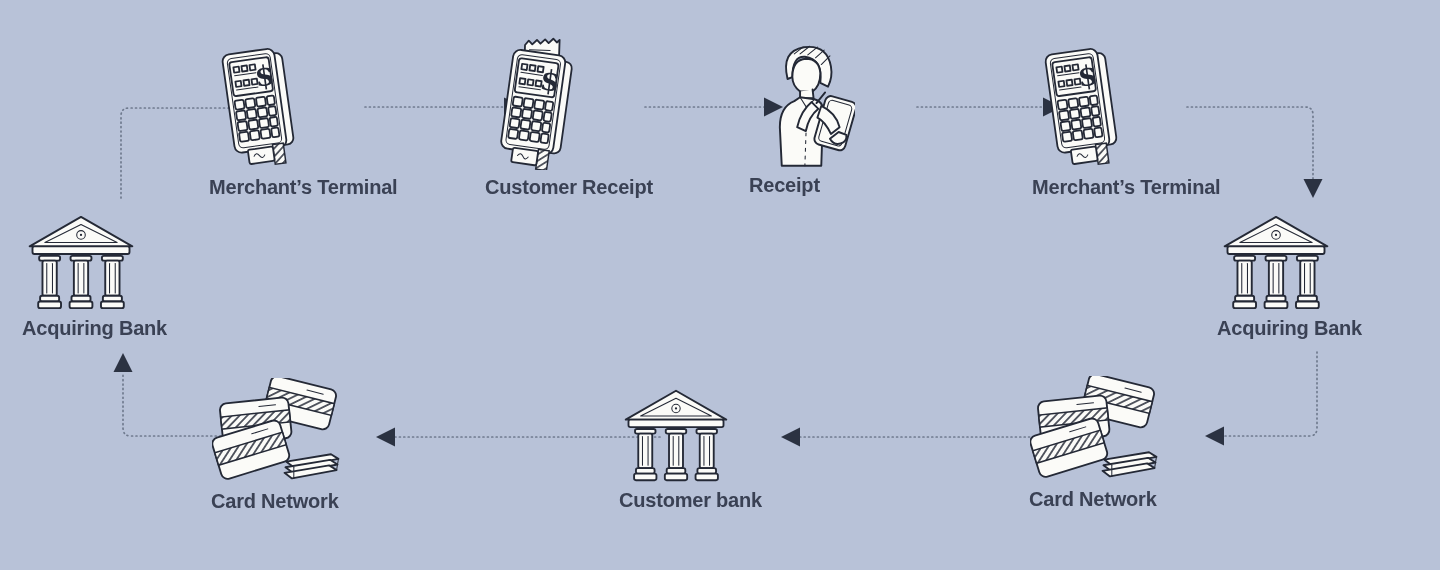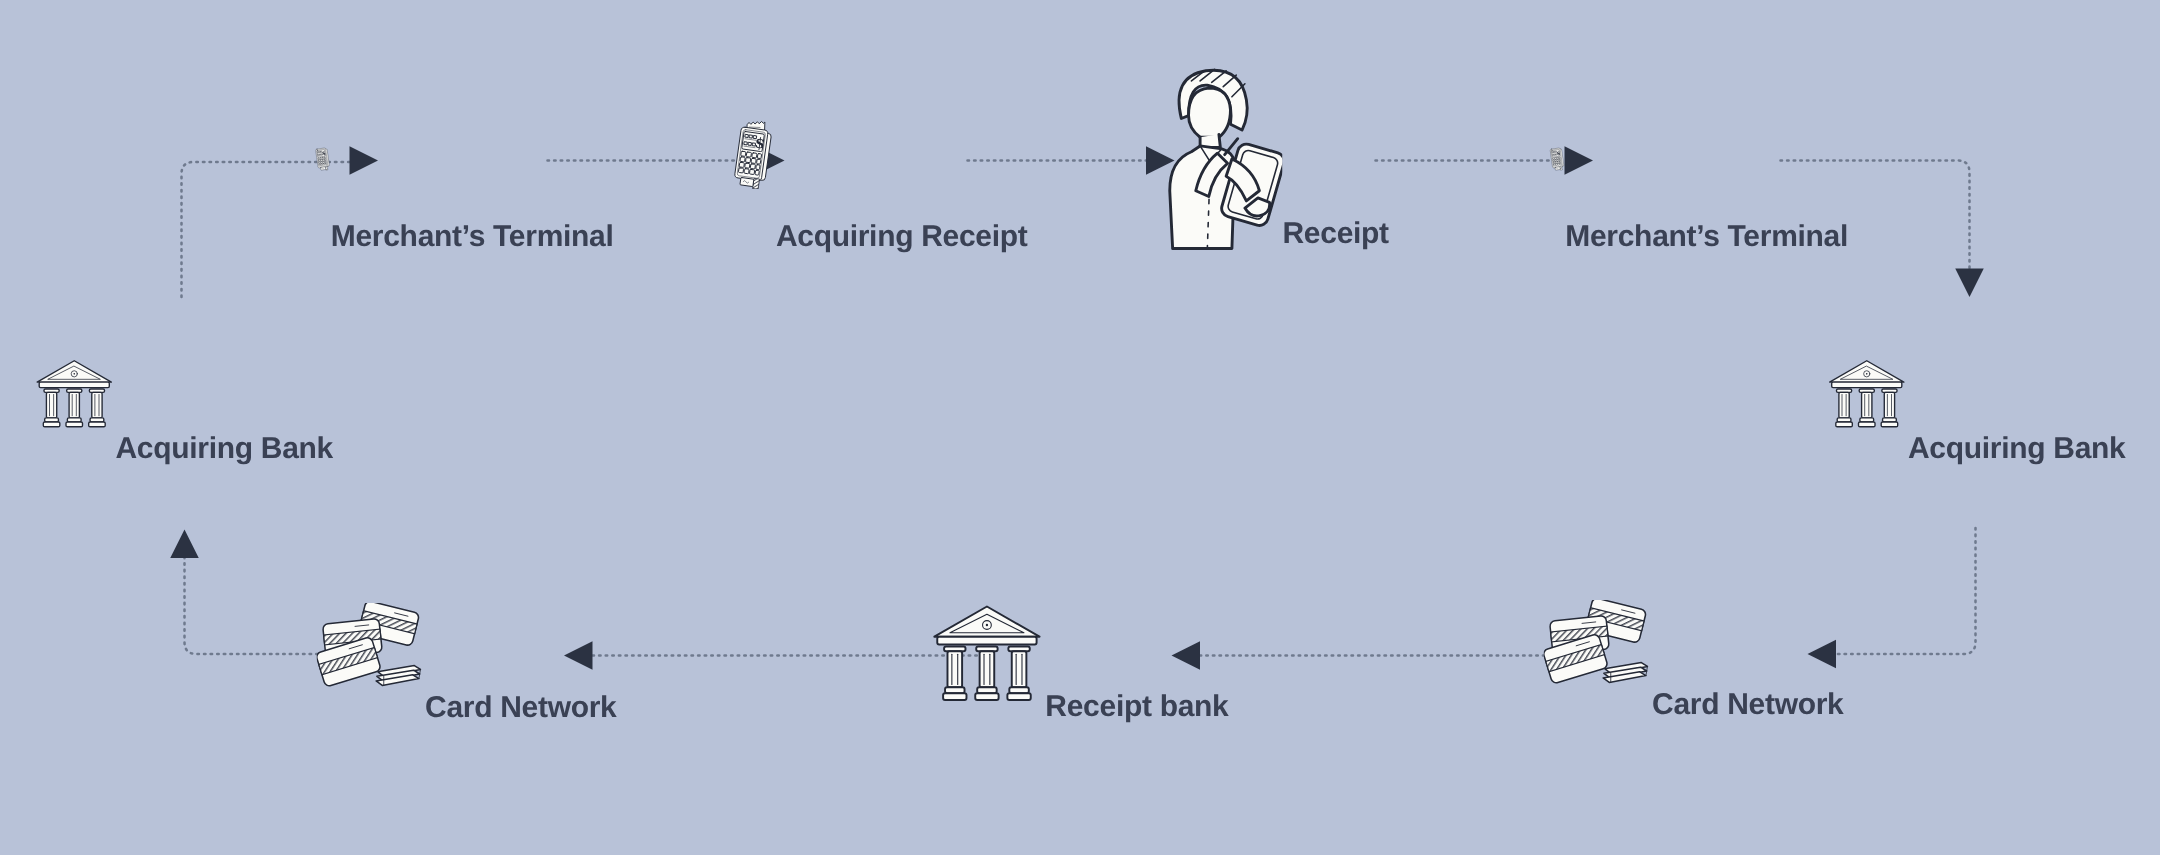--- a/index.html
+++ b/index.html
@@ -5,21 +5,21 @@
   html,body{margin:0;padding:0}
   body{
     width:1440px;height:570px;position:relative;overflow:hidden;
     background:#b8c2d8;
     font-family:"Liberation Sans", sans-serif;
   }
   .stage{position:absolute;inset:0;width:1440px;height:570px}
   .connectors{position:absolute;left:0;top:0;width:1440px;height:570px;pointer-events:none}
   .dotted{fill:none;stroke:#6f7a8e;stroke-width:1.7;stroke-dasharray:1 3.4;stroke-linecap:round}
   .head{fill:#2b3242;stroke:none}
-  .node{position:absolute;display:flex;flex-direction:row;align-items:flex-end}
+  .node{position:absolute;display:flex;flex-direction:column;align-items:flex-start}
   .node .label{
     margin-top:6px;font-size:20px;font-weight:600;letter-spacing:-0.2px;
     color:#3a4154;white-space:nowrap;
   }
   .defs{position:absolute;width:0;height:0;overflow:hidden}
   .ink{stroke:#242936;fill:#fbfbf8;stroke-width:2;stroke-linejoin:round;stroke-linecap:round}
   .thin{stroke:#242936;fill:none;stroke-width:1.1;stroke-linejoin:round;stroke-linecap:round}
 </style>
 </head>
 <body>
@@ -208,21 +208,21 @@
     <svg width="94" height="128" viewBox="0 0 100 142">
         <use href="#sym-terminal"></use>
       </svg>
     <div class="label">Merchant’s Terminal</div>
   </div>
 
   <div class="node" style="left:485px;top:36px;width:200px">
     <svg width="98" height="134" viewBox="0 0 104 148">
         <use href="#sym-terminal-receipt"></use>
       </svg>
-    <div class="label">Acquiring Receipt</div>
+    <div class="label">Customer Receipt</div>
   </div>
 
   <div class="node" style="left:749px;top:42px;width:200px">
     <svg width="106" height="126" viewBox="0 0 110 130">
         <use href="#sym-person"></use>
       </svg>
     <div class="label">Receipt</div>
   </div>
 
   <div class="node" style="left:1032px;top:42px;width:200px">
@@ -250,21 +250,21 @@
     <svg width="134" height="106" viewBox="0 0 142 114">
         <use href="#sym-cards"></use>
       </svg>
     <div class="label">Card Network</div>
   </div>
 
   <div class="node" style="left:619px;top:388px;width:200px">
     <svg width="114" height="95" viewBox="0 0 120 102">
         <use href="#sym-bank"></use>
       </svg>
-    <div class="label">Receipt bank</div>
+    <div class="label">Customer bank</div>
   </div>
 
   <div class="node" style="left:1029px;top:376px;width:200px">
     <svg width="134" height="106" viewBox="0 0 142 114">
         <use href="#sym-cards"></use>
       </svg>
     <div class="label">Card Network</div>
   </div>
 
 </div>

